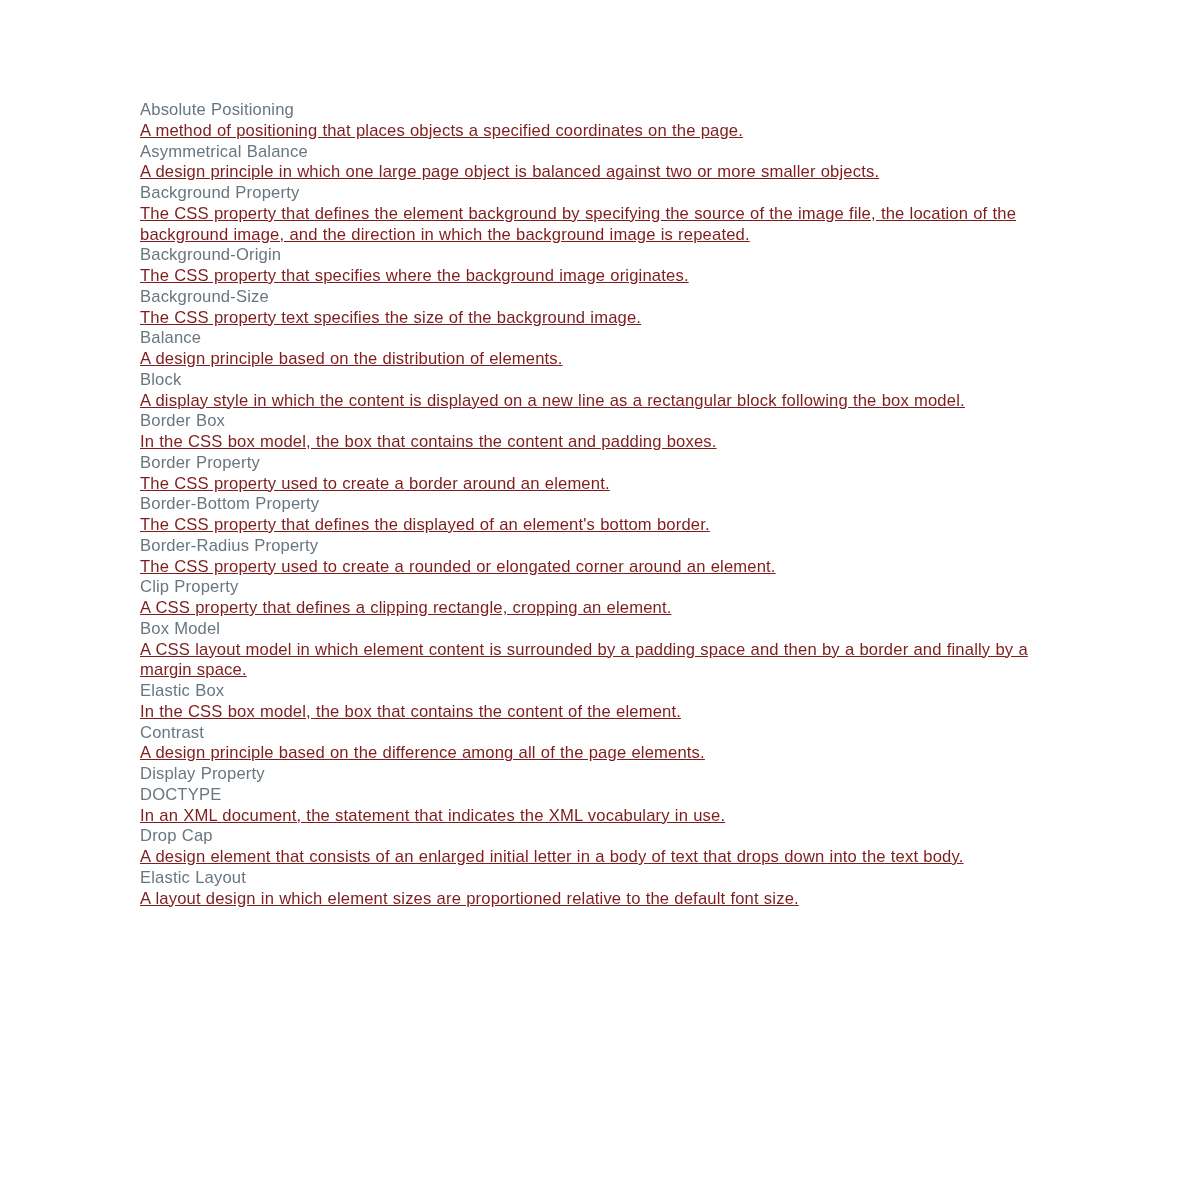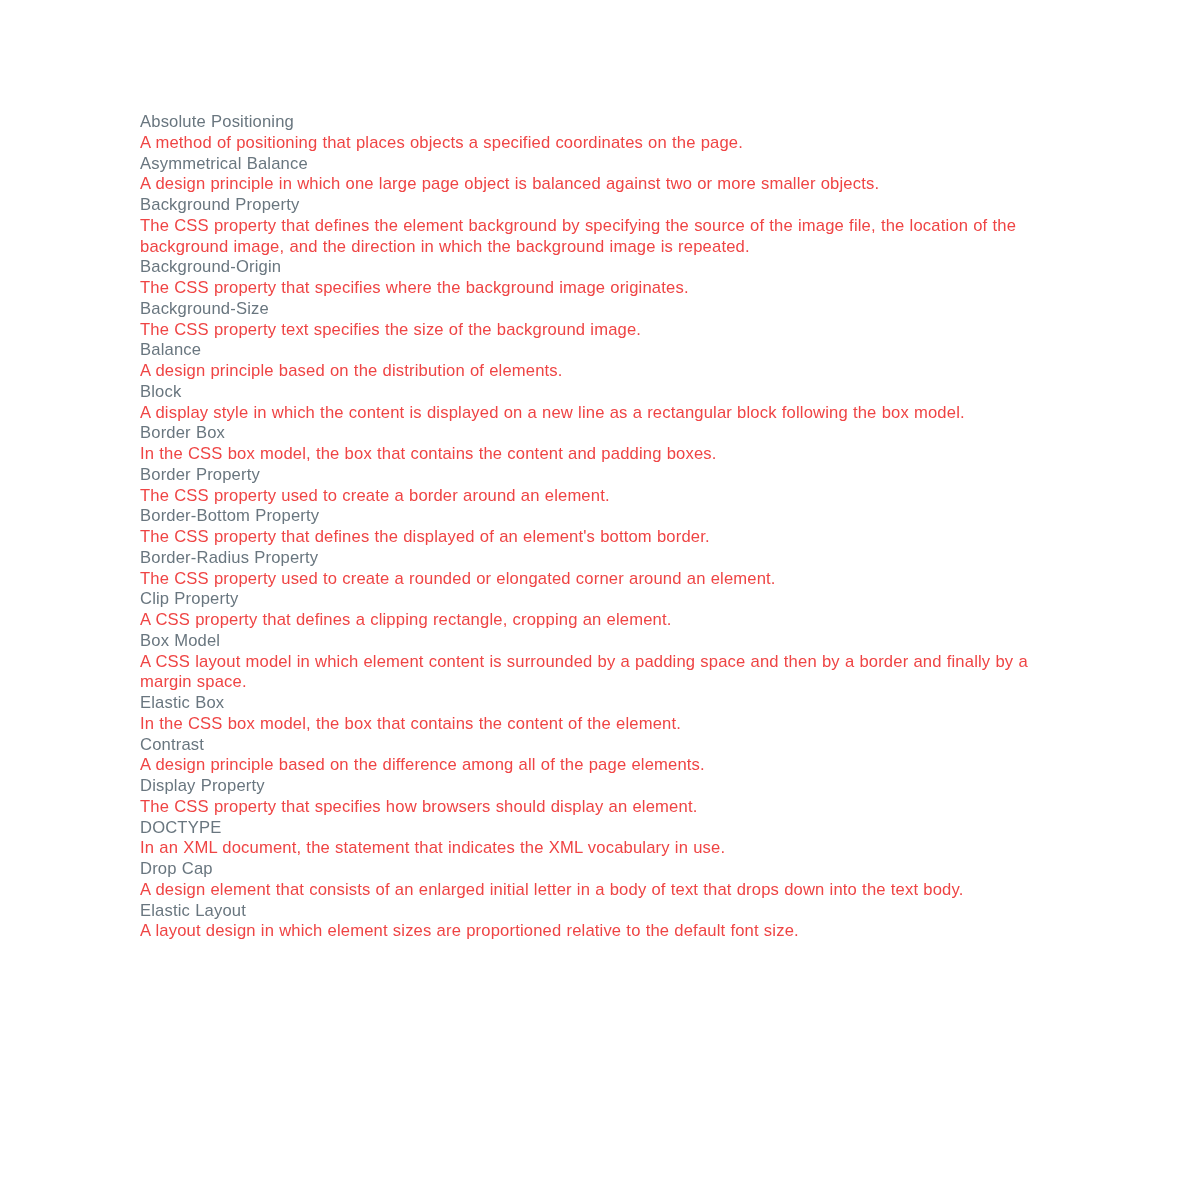--- a/index.html
+++ b/index.html
@@ -18,21 +18,21 @@
     position: absolute;
     left: 0;
     top: 0;
     width: 1200px;
     height: 1200px;
     background: #ffffff;
   }
   #glossary-body {
     position: absolute;
     left: 140px;
-    top: 112px;
+    top: 100px;
     width: 905px;
   }
   .entry {
     margin: 0;
     padding: 0;
   }
   .term,
   .definition {
     margin: 0;
     padding: 0;
@@ -42,21 +42,22 @@
     font-weight: 400;
     color: #69767f;
     letter-spacing: 0.01em;
     white-space: normal;
     word-spacing: 0.02em;
   }
   .term {
     color: #69767f;
   }
   .definition {
-    color: #ef4444;
+    color: #7f1d1d;
+    text-decoration: underline;
   }
 </style>
 </head>
 <body>
 
 <div id="glossary-page">
   <div id="glossary-body">
       <div class="entry">
         <p class="term">Absolute Positioning</p>
         <p class="definition">A method of positioning that places objects a specified coordinates on the page.</p>
@@ -112,21 +113,20 @@
       <div class="entry">
         <p class="term">Elastic Box</p>
         <p class="definition">In the CSS box model, the box that contains the content of the element.</p>
       </div>
       <div class="entry">
         <p class="term">Contrast</p>
         <p class="definition">A design principle based on the difference among all of the page elements.</p>
       </div>
       <div class="entry">
         <p class="term">Display Property</p>
-        <p class="definition">The CSS property that specifies how browsers should display an element.</p>
       </div>
       <div class="entry">
         <p class="term">DOCTYPE</p>
         <p class="definition">In an XML document, the statement that indicates the XML vocabulary in use.</p>
       </div>
       <div class="entry">
         <p class="term">Drop Cap</p>
         <p class="definition">A design element that consists of an enlarged initial letter in a body of text that drops down into the text body.</p>
       </div>
       <div class="entry">

